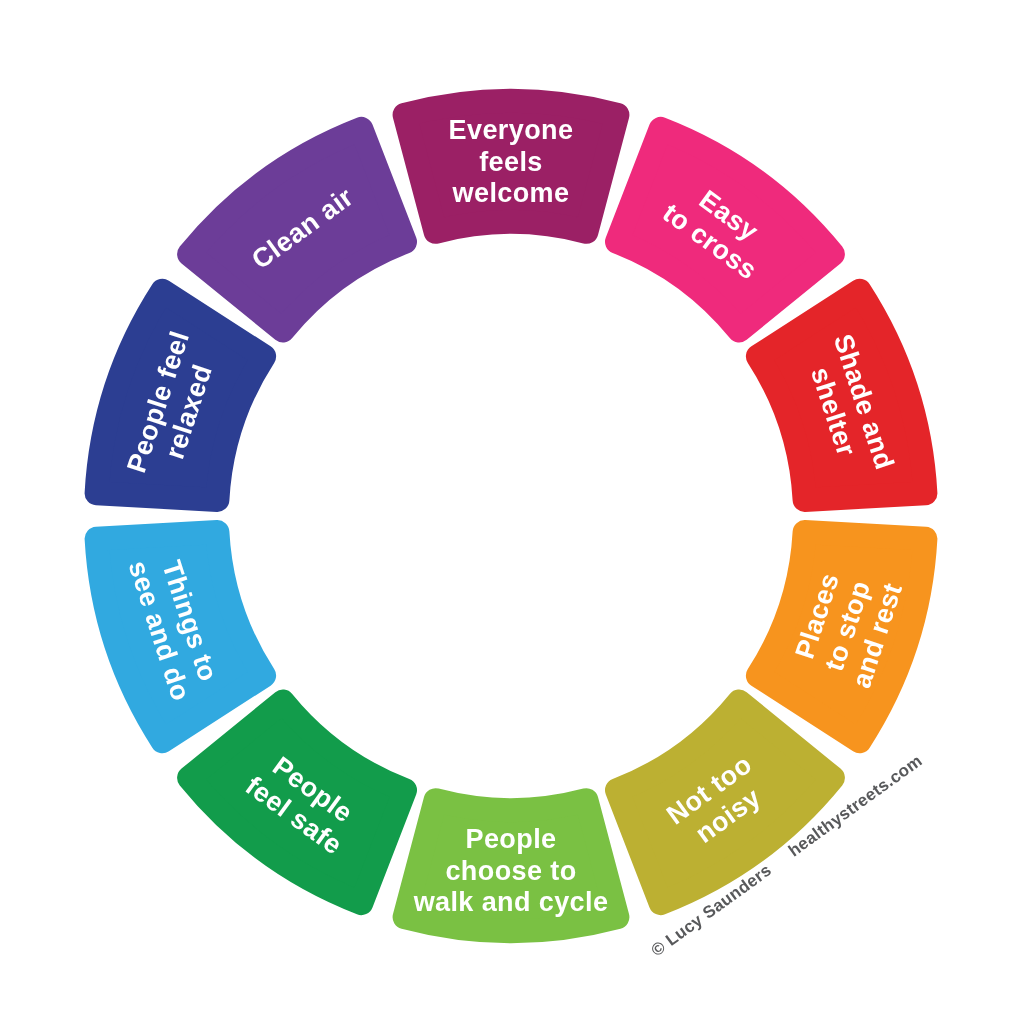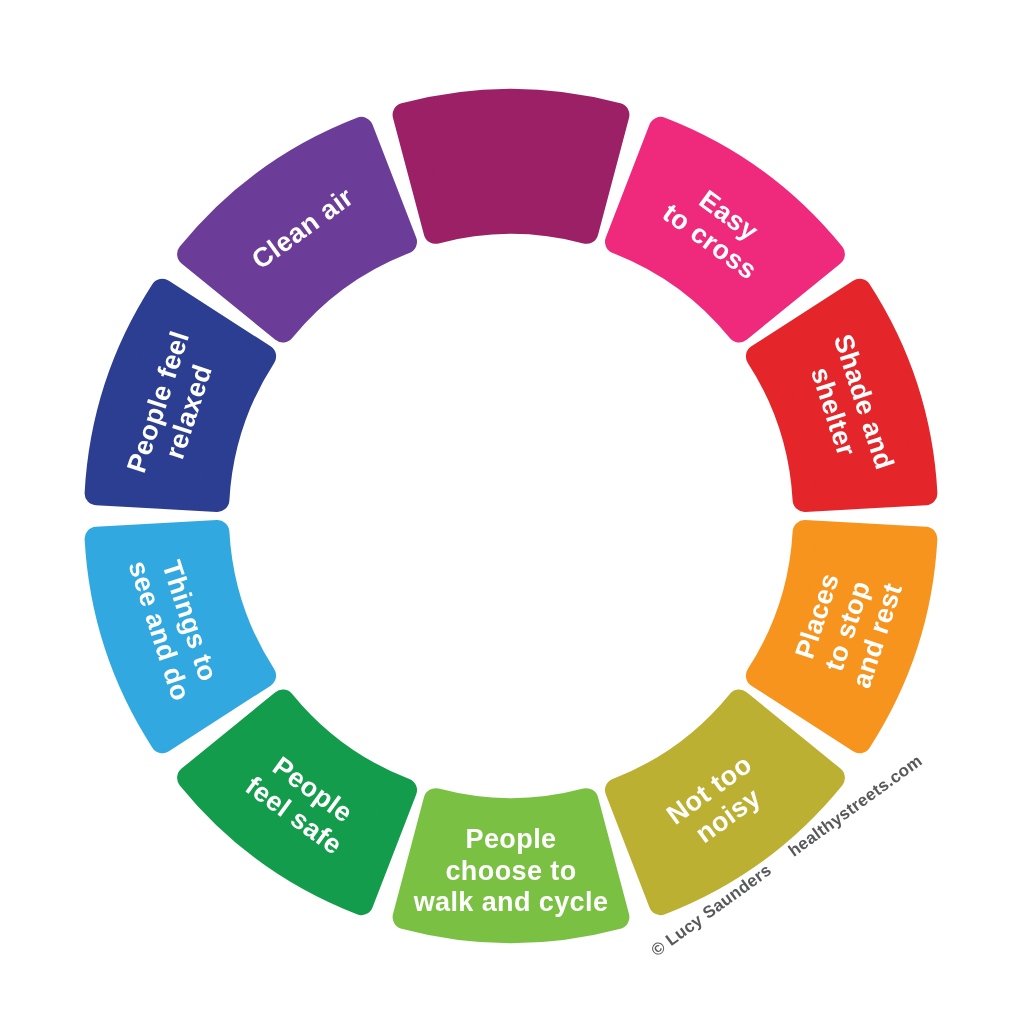--- a/index.html
+++ b/index.html
@@ -63,20 +63,23 @@
     <path d="M 859.6 290.8 A 415 415 0 0 1 925.4 493.3 L 804.6 499.9 A 294 294 0 0 0 757.9 356.4 Z" fill="#E42529" stroke="#E42529"></path>
     <path d="M 925.4 538.7 A 415 415 0 0 1 859.6 741.2 L 757.9 675.6 A 294 294 0 0 0 804.6 532.1 Z" fill="#F7941E" stroke="#F7941E"></path>
     <path d="M 832.9 777.9 A 415 415 0 0 1 660.7 903.1 L 617.0 790.2 A 294 294 0 0 0 739.1 701.5 Z" fill="#BCB032" stroke="#BCB032"></path>
     <path d="M 617.4 917.1 A 415 415 0 0 1 404.6 917.1 L 435.6 800.2 A 294 294 0 0 0 586.4 800.2 Z" fill="#7AC143" stroke="#7AC143"></path>
     <path d="M 361.3 903.1 A 415 415 0 0 1 189.1 777.9 L 282.9 701.5 A 294 294 0 0 0 405.0 790.2 Z" fill="#129C4B" stroke="#129C4B"></path>
     <path d="M 162.4 741.2 A 415 415 0 0 1 96.6 538.7 L 217.4 532.1 A 294 294 0 0 0 264.1 675.6 Z" fill="#31A9E0" stroke="#31A9E0"></path>
     <path d="M 96.6 493.3 A 415 415 0 0 1 162.4 290.8 L 264.1 356.4 A 294 294 0 0 0 217.4 499.9 Z" fill="#2C3E92" stroke="#2C3E92"></path>
     <path d="M 189.1 254.1 A 415 415 0 0 1 361.3 128.9 L 405.0 241.8 A 294 294 0 0 0 282.9 330.5 Z" fill="#6C3D98" stroke="#6C3D98"></path>
   </svg>
 
+  <div class="seg-label" style="left:511px; top:162px; transform:translate(-50%,-50%) rotate(0deg);">Everyone
+feels
+welcome</div>
 
   <div class="seg-label" style="left:719px; top:229px; transform:translate(-50%,-50%) rotate(36deg);">Easy
 to cross</div>
 
   <div class="seg-label" style="left:848px; top:407px; transform:translate(-50%,-50%) rotate(72deg);">Shade and
 shelter</div>
 
   <div class="seg-label" style="left:848px; top:626px; transform:translate(-50%,-50%) rotate(-72deg);">Places
 to stop
 and rest</div>

